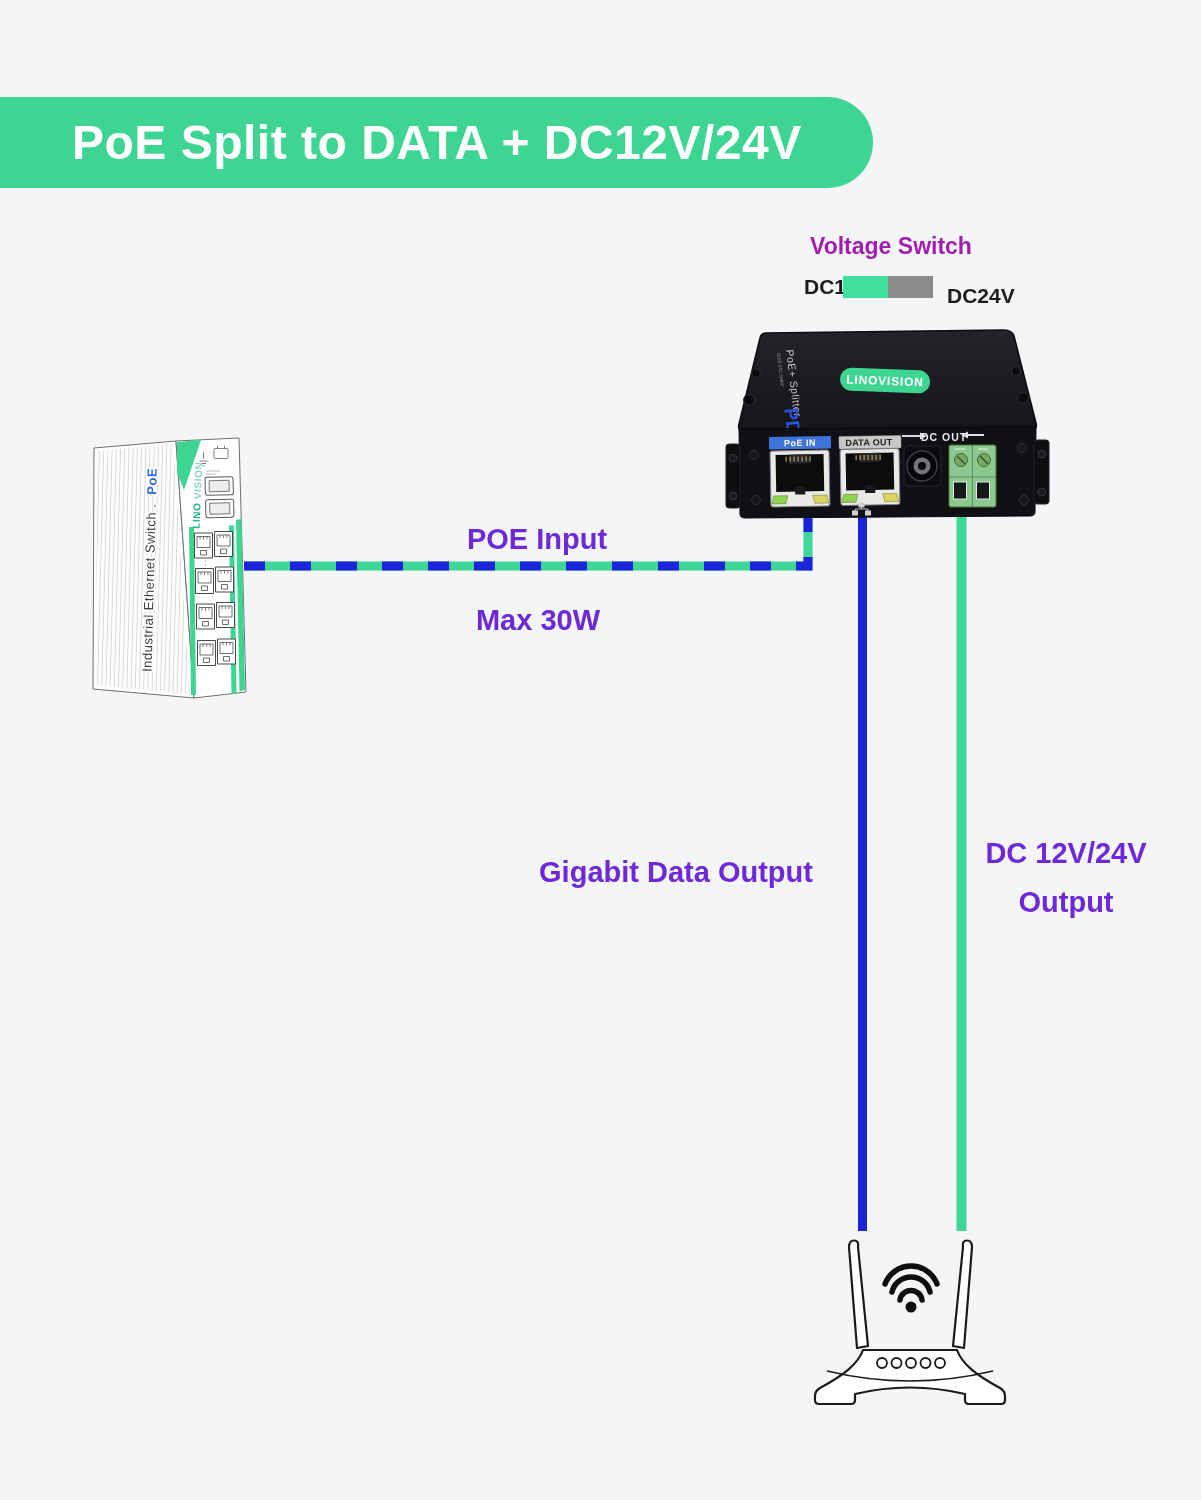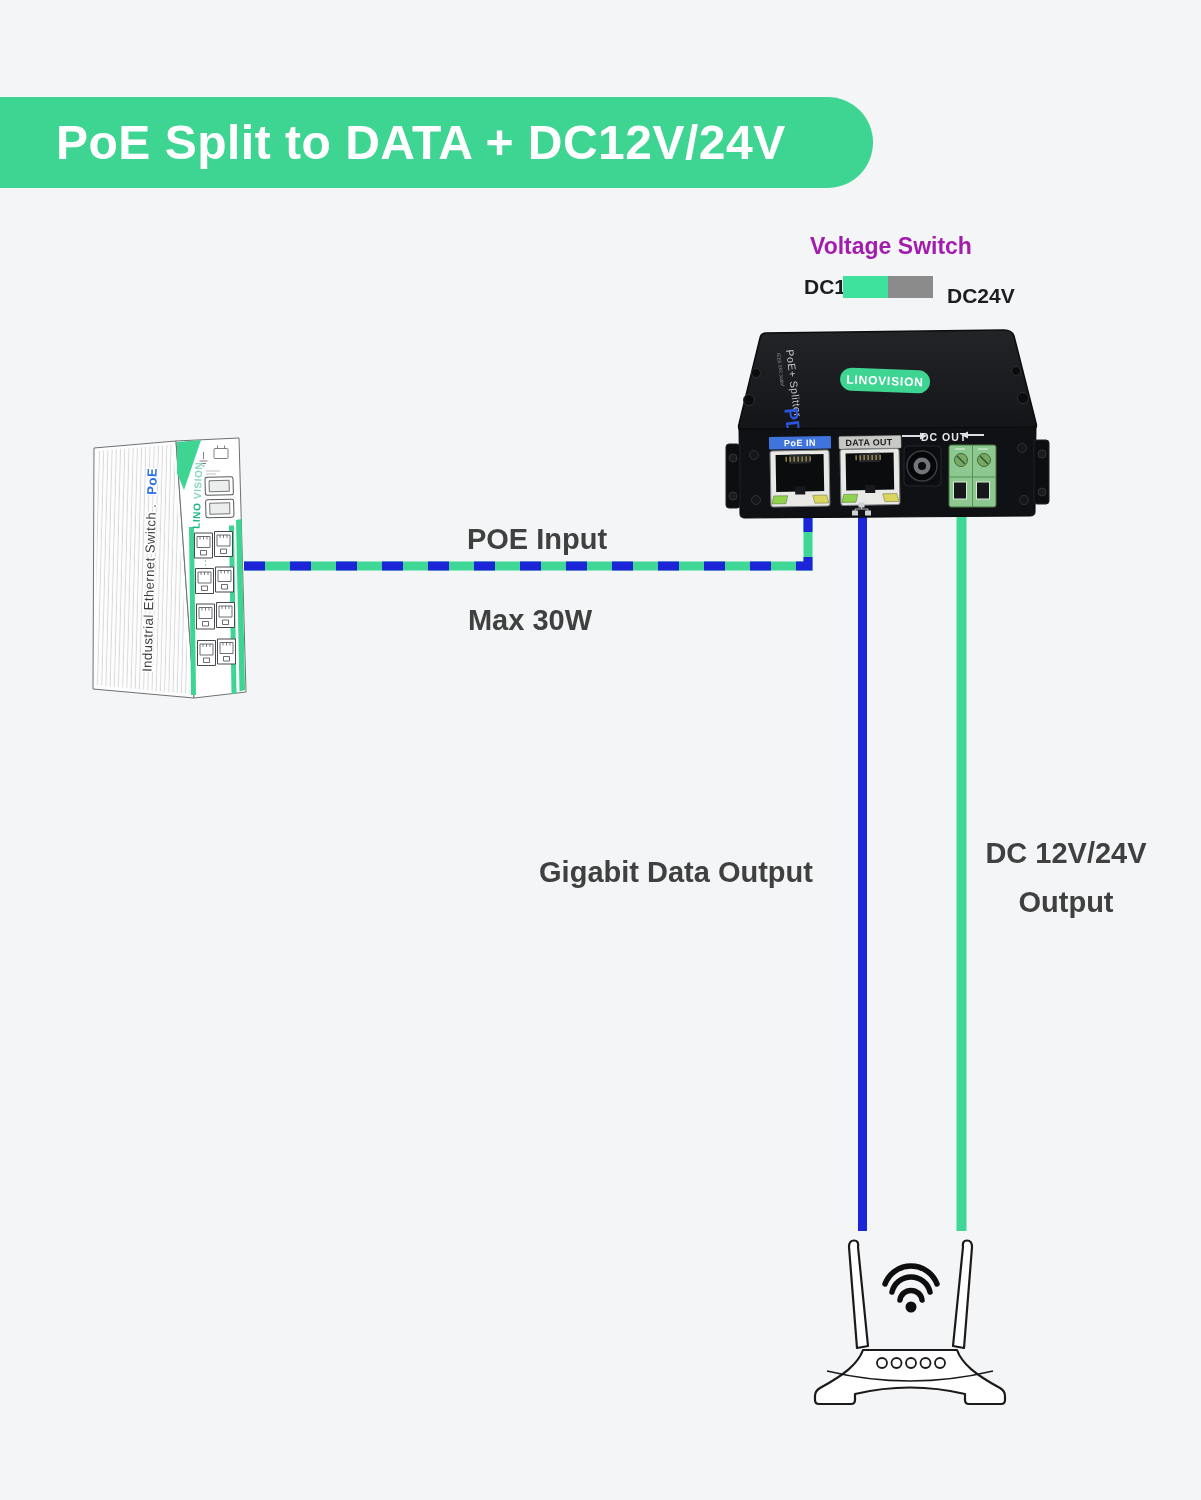--- a/index.html
+++ b/index.html
@@ -7,39 +7,39 @@
     position:relative;width:1201px;height:1500px;background:#f3f5f6;
     font-family:"Liberation Sans",sans-serif;overflow:hidden;
   }
   
   .banner{
     position:absolute;left:0;top:97px;width:873px;height:91px;
     background:#3ed492;border-radius:0 46px 46px 0;
     display:flex;align-items:center;
   }
   .banner span{
-    padding-left:56px;color:#ffffff;font-size:48px;font-weight:bold;
+    padding-left:72px;color:#ffffff;font-size:48px;font-weight:bold;
     letter-spacing:.5px;white-space:nowrap;
   }
   
   .vs-title{
     position:absolute;left:741px;top:233px;width:300px;text-align:center;
     font-size:23px;font-weight:600;color:#a21caf;
   }
   .vs-label{position:absolute;top:275px;font-size:21px;font-weight:600;color:#1c1d1f;}
   .vs-label.l{left:804px;}
   .vs-label.r{left:947px;margin-top:9px;}
   .vs-toggle{
     position:absolute;left:843px;top:276px;width:90px;height:22px;display:flex;
   }
   .vs-toggle .on{flex:1;background:#3ee29d;}
   .vs-toggle .off{flex:1;background:#8b8b8b;}
   
   .lbl{
-    position:absolute;width:300px;text-align:center;color:#404040;
+    position:absolute;width:300px;text-align:center;color:#6d28d9;
     font-size:29px;font-weight:600;white-space:nowrap;
   }
   
   #scene{position:absolute;left:0;top:0;}
   text{font-family:"Liberation Sans",sans-serif;}
 </style>
 </head>
 <body>
 
 <div id="stage">
@@ -50,21 +50,21 @@
 
   <div class="vs-title">Voltage Switch</div>
   <div class="vs-label l">DC12V</div>
   <div class="vs-toggle">
     <div class="on"></div>
     <div class="off"></div>
   </div>
   <div class="vs-label r">DC24V</div>
 
   <div class="lbl" style="left:387px;top:523px;">POE Input</div>
-  <div class="lbl" style="left:380px;top:604px;">Max 30W</div>
+  <div class="lbl" style="left:388px;top:604px;">Max 30W</div>
   <div class="lbl" style="left:526px;top:856px;">Gigabit Data Output</div>
   <div class="lbl" style="left:916px;top:837px;">DC 12V/24V</div>
   <div class="lbl" style="left:916px;top:886px;">Output</div>
 
   <svg id="scene" width="1201" height="1500" viewBox="0 0 1201 1500">
     <defs>
       <pattern id="fins" width="4.2" height="10" patternUnits="userSpaceOnUse" patternTransform="rotate(1.5)">
         <line x1="2" y1="0" x2="2" y2="10" stroke="#b2b6b9" stroke-width="0.9"></line>
       </pattern>
       <linearGradient id="topGrad" x1="0" y1="0" x2="0" y2="1">

